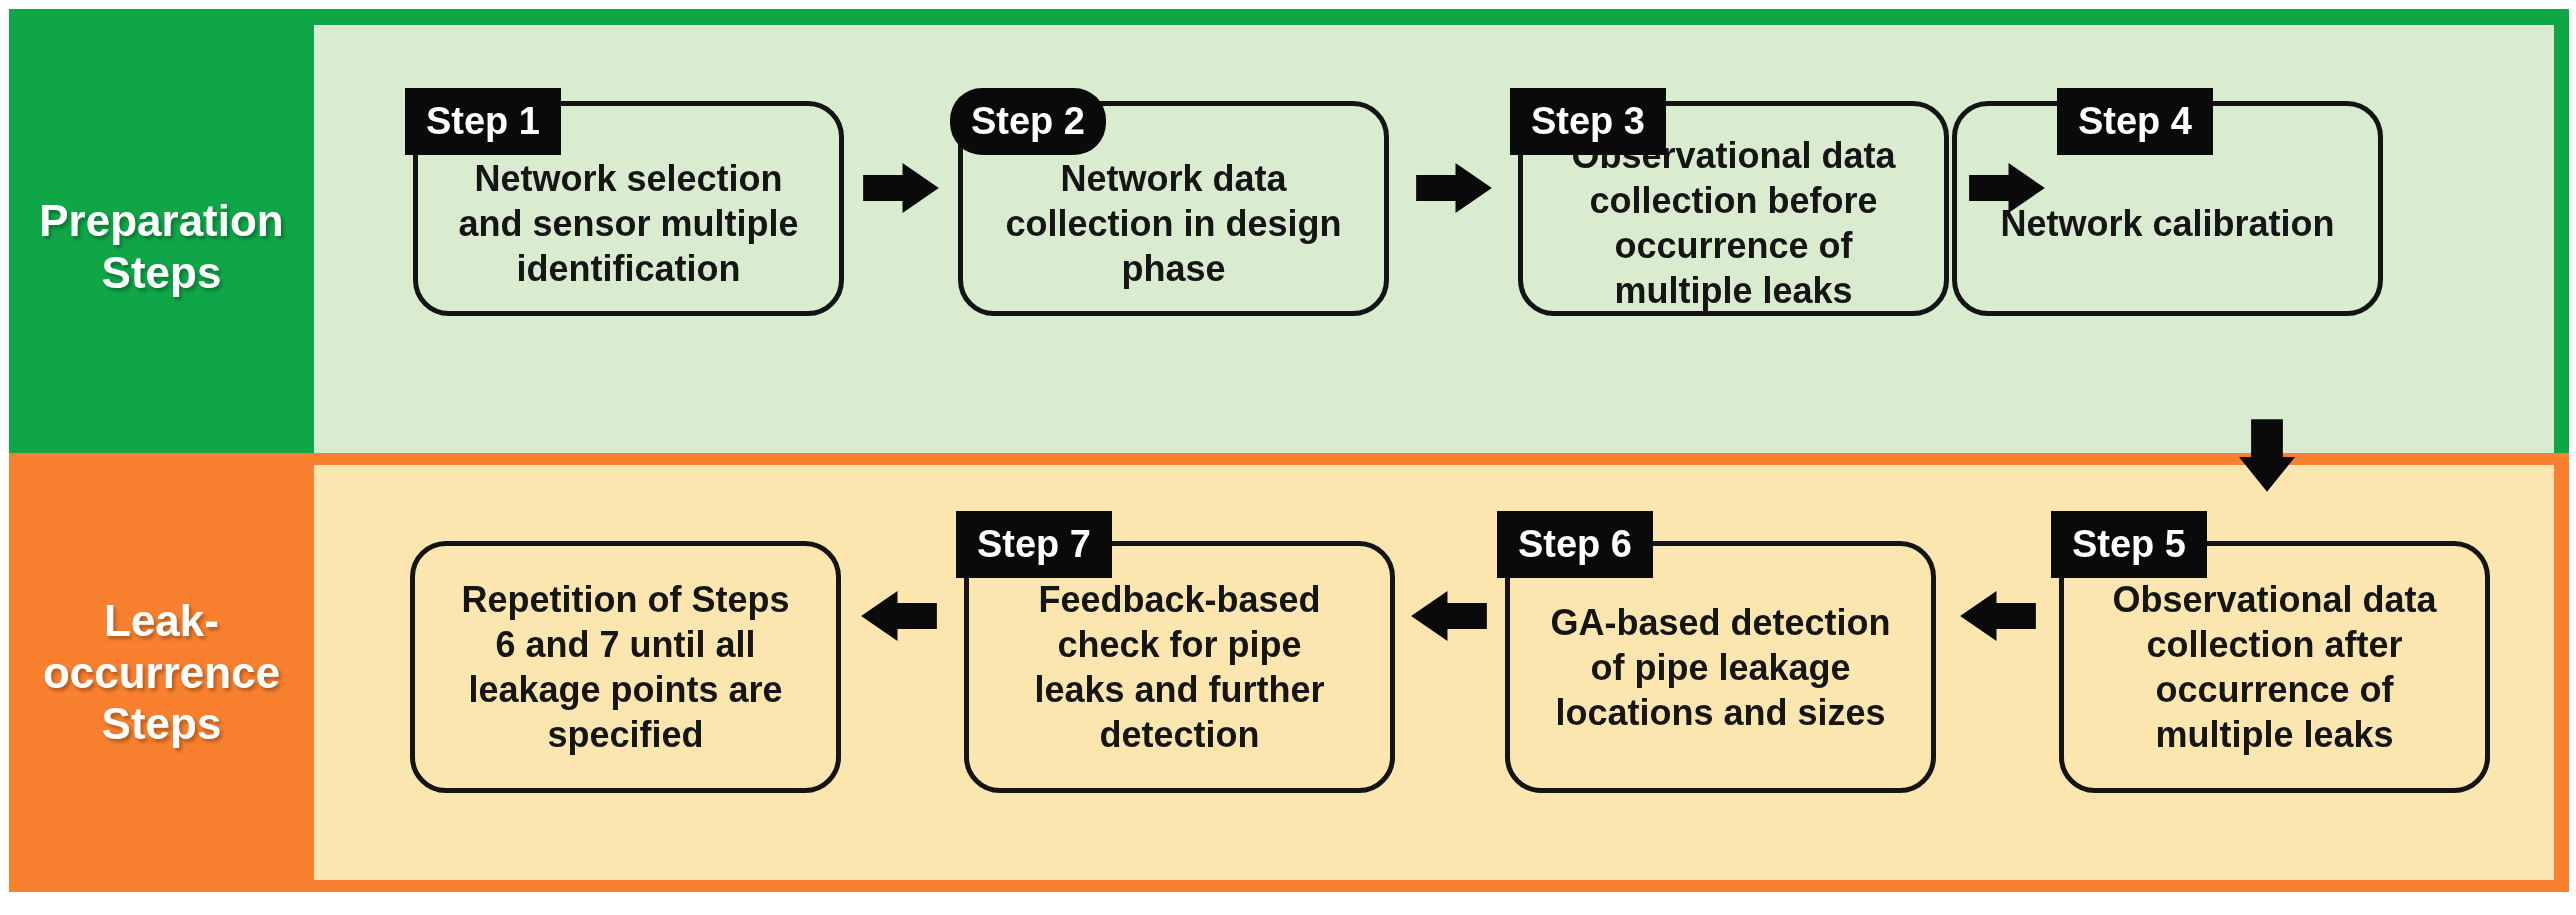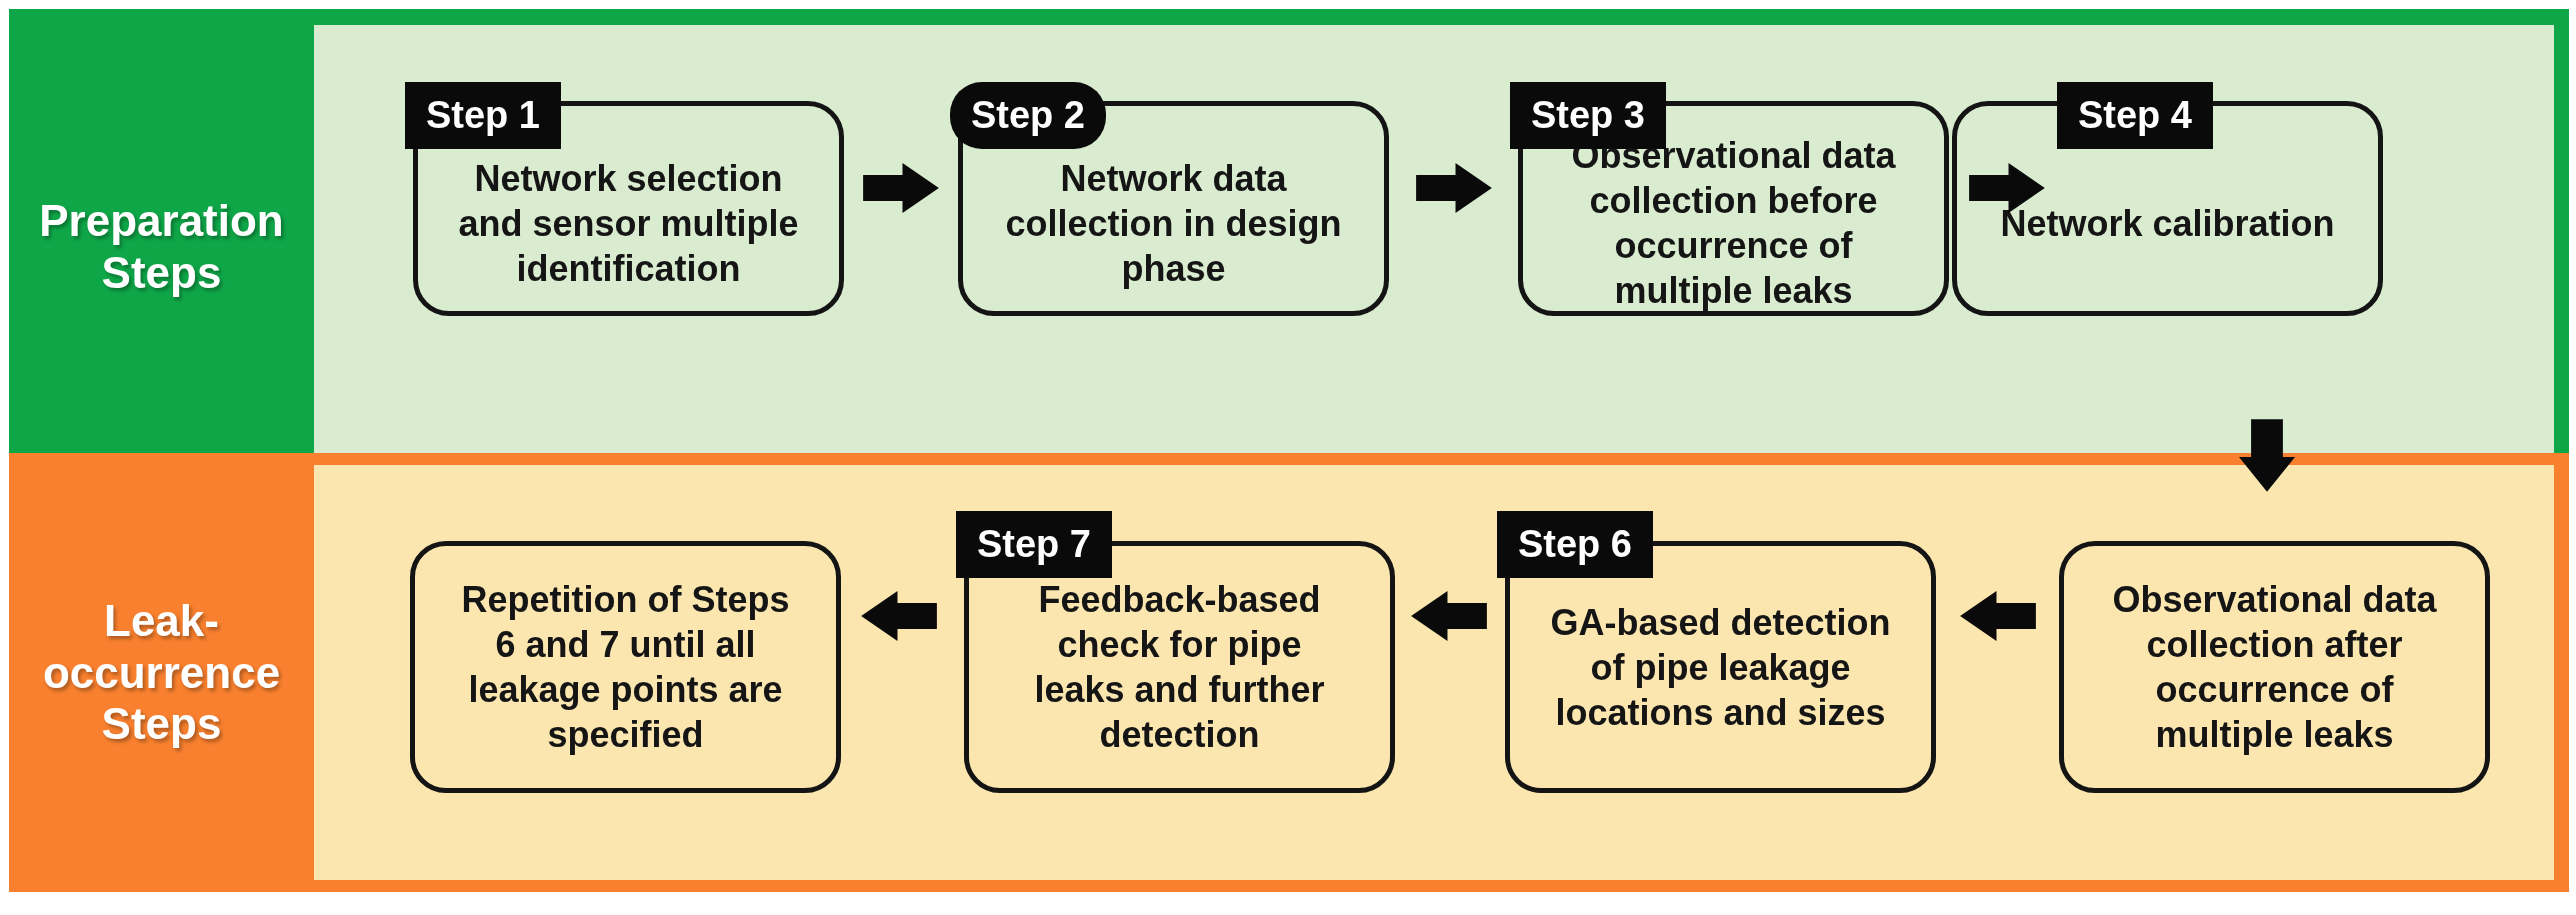--- a/index.html
+++ b/index.html
@@ -56,21 +56,21 @@
   
   .tag {
     position: absolute;
     width: 156px; height: 67px;
     background: var(--tag-bg, #0a0a0a);
     color: var(--tag-text, #ffffff);
     font-size: 38px; font-weight: bold;
     display: flex; align-items: center; justify-content: center;
     z-index: 3;
   }
-  .tag.top    { top: 82px; }
+  .tag.top    { top: 88px; }
   .tag.bottom { top: 511px; }
 
   
   #b1 { left: 413px;  } #t1 { left: 405px;  }
   #b2 { left: 958px; } #t2 { left: 950px; border-radius: 32px; }
   #b3 { left: 1518px; } #t3 { left: 1510px; }
   #b4 { left: 1952px; } #t4 { left: 2057px; }
   #b5 { left: 2059px; } #t5 { left: 2051px; }
   #b6 { left: 1505px; } #t6 { left: 1497px; }
   #b7 { left: 964px; } #t7 { left: 956px; }
@@ -130,20 +130,21 @@
     <div class="step-text">Network calibration</div>
   </div>
   <div class="tag top" id="t4">Step 4</div>
 
   <div class="step bottom" id="b5">
     <div class="step-text">Observational data
 collection after
 occurrence of
 multiple leaks</div>
   </div>
+  <div class="tag bottom" id="t5">Step 5</div>
 
   <div class="step bottom" id="b6">
     <div class="step-text">GA-based detection
 of pipe leakage
 locations and sizes</div>
   </div>
   <div class="tag bottom" id="t6">Step 6</div>
 
   <div class="step bottom" id="b7">
     <div class="step-text">Feedback-based

